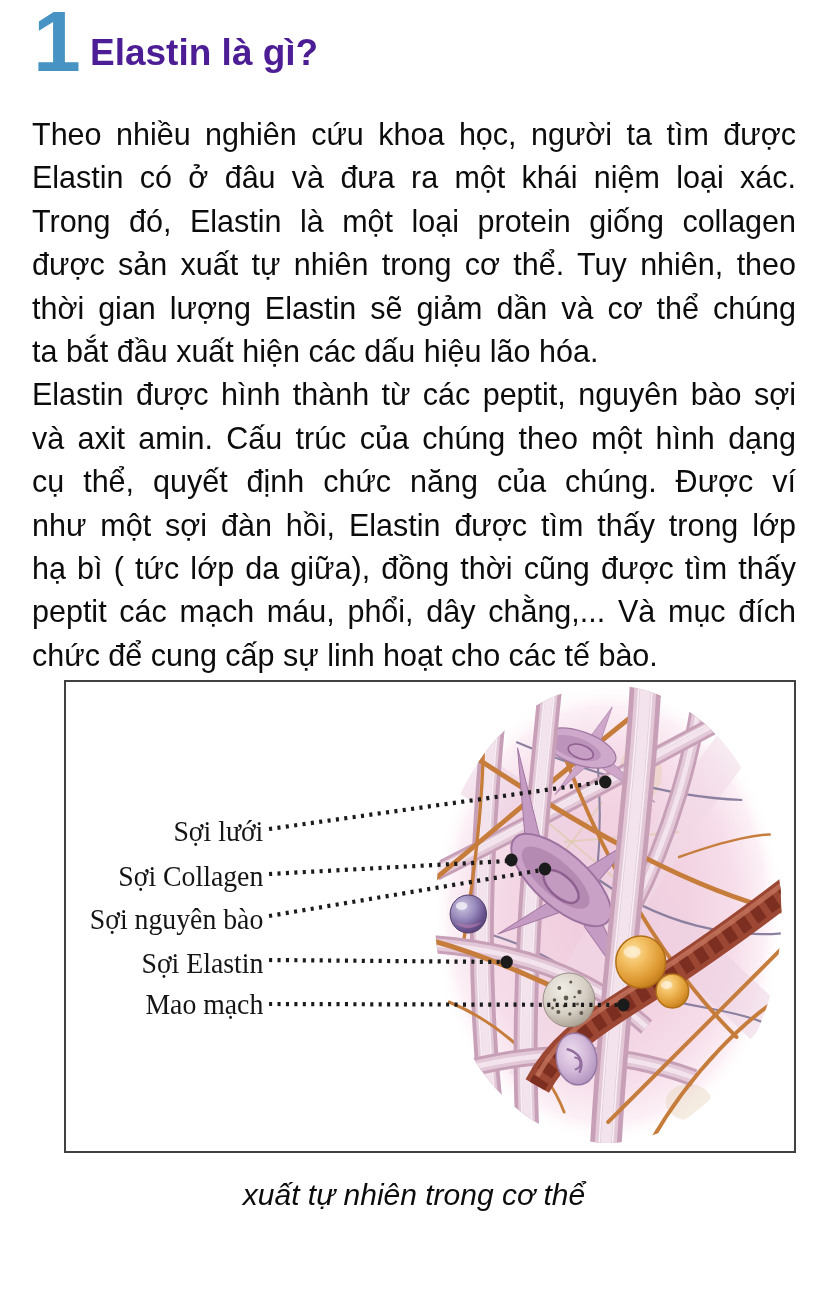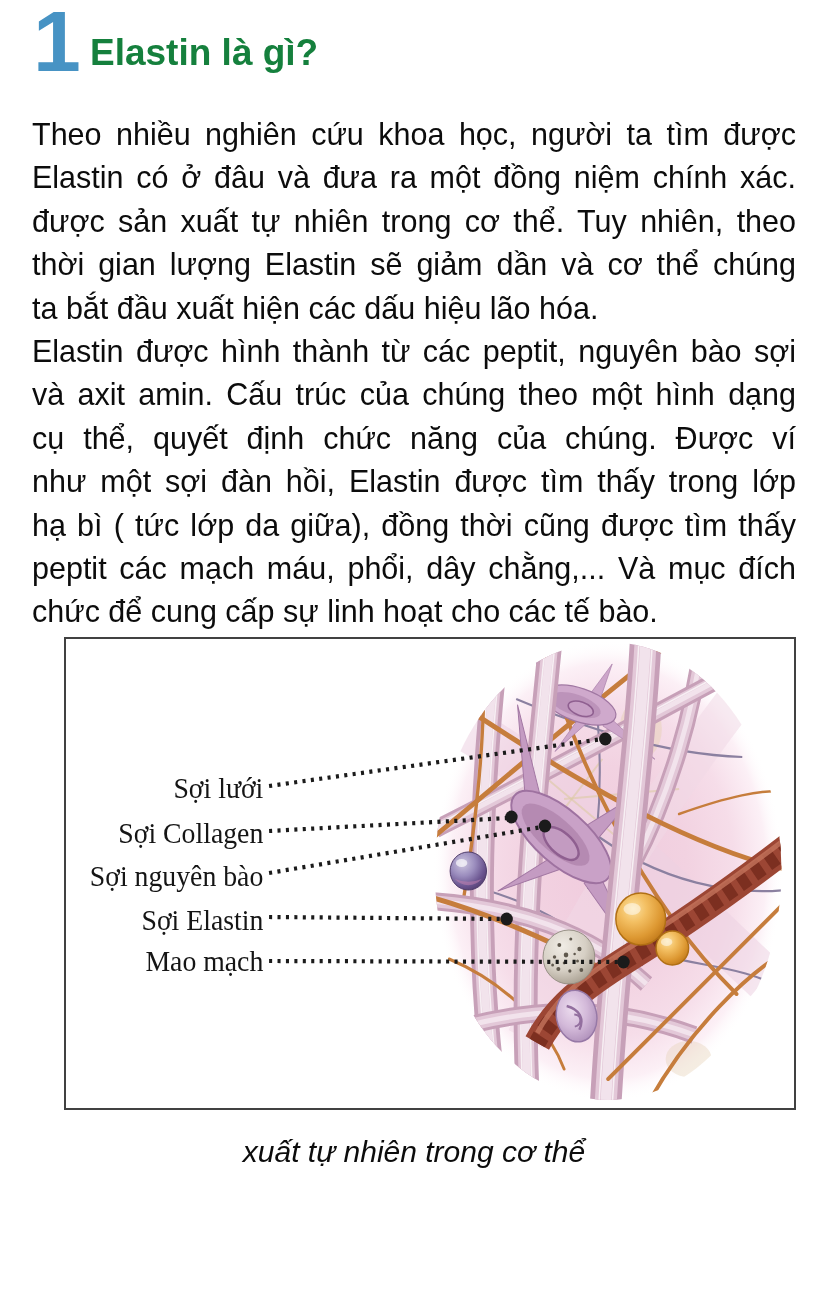--- a/index.html
+++ b/index.html
@@ -3,21 +3,21 @@
 <meta charset="utf-8">
 <style>
   html,body{margin:0;padding:0;background:#ffffff;}
   body{width:828px;height:1289px;font-family:"Liberation Sans",sans-serif;color:#101010;overflow:hidden;}
   .page{position:relative;width:828px;height:1289px;background:#fff;}
   .content{padding:0 32px;}
 
   
   .header{position:relative;height:94px;margin-top:6px;}
   .sec-num{position:absolute;left:1px;top:-8px;font-size:86px;font-weight:bold;line-height:1;letter-spacing:-2px;}
-  .sec-title{position:absolute;left:58px;top:26px;font-size:37px;font-weight:bold;color:#15803d;}
+  .sec-title{position:absolute;left:58px;top:26px;font-size:37px;font-weight:bold;color:#4c1d95;}
 
   
   .para{font-size:30.5px;line-height:43.4px;color:#0c0c0c;}
   .para .ln{text-align:justify;text-align-last:justify;}
   .para .ln.last{text-align:justify;text-align-last:left;}
   .p1{margin-top:13px;}
   .p2{}
 
   
   .figure-frame{margin-top:3px;border:2px solid #414141;height:469px;position:relative;background:#fff;margin-left:32px;}
@@ -47,21 +47,22 @@
 <div class="page">
   <div class="content">
 
     <div class="header">
       <div class="sec-num" style="color:#4793c4;">1</div>
       <div class="sec-title">Elastin là gì?</div>
     </div>
 
     <div class="para p1">
       <div class="ln">Theo nhiều nghiên cứu khoa học, người ta tìm được</div>
-      <div class="ln">Elastin có ở đâu và đưa ra một đồng niệm chính xác.</div>
+      <div class="ln">Elastin có ở đâu và đưa ra một khái niệm loại xác.</div>
+      <div class="ln">Trong đó, Elastin là một loại protein giống collagen</div>
       <div class="ln">được sản xuất tự nhiên trong cơ thể. Tuy nhiên, theo</div>
       <div class="ln">thời gian lượng Elastin sẽ giảm dần và cơ thể chúng</div>
       <div class="ln last">ta bắt đầu xuất hiện các dấu hiệu lão hóa.</div>
     </div>
 
     <div class="para p2">
       <div class="ln">Elastin được hình thành từ các peptit, nguyên bào sợi</div>
       <div class="ln">và axit amin. Cấu trúc của chúng theo một hình dạng</div>
       <div class="ln">cụ thể, quyết định chức năng của chúng. Được ví</div>
       <div class="ln">như một sợi đàn hồi, Elastin được tìm thấy trong lớp</div>

